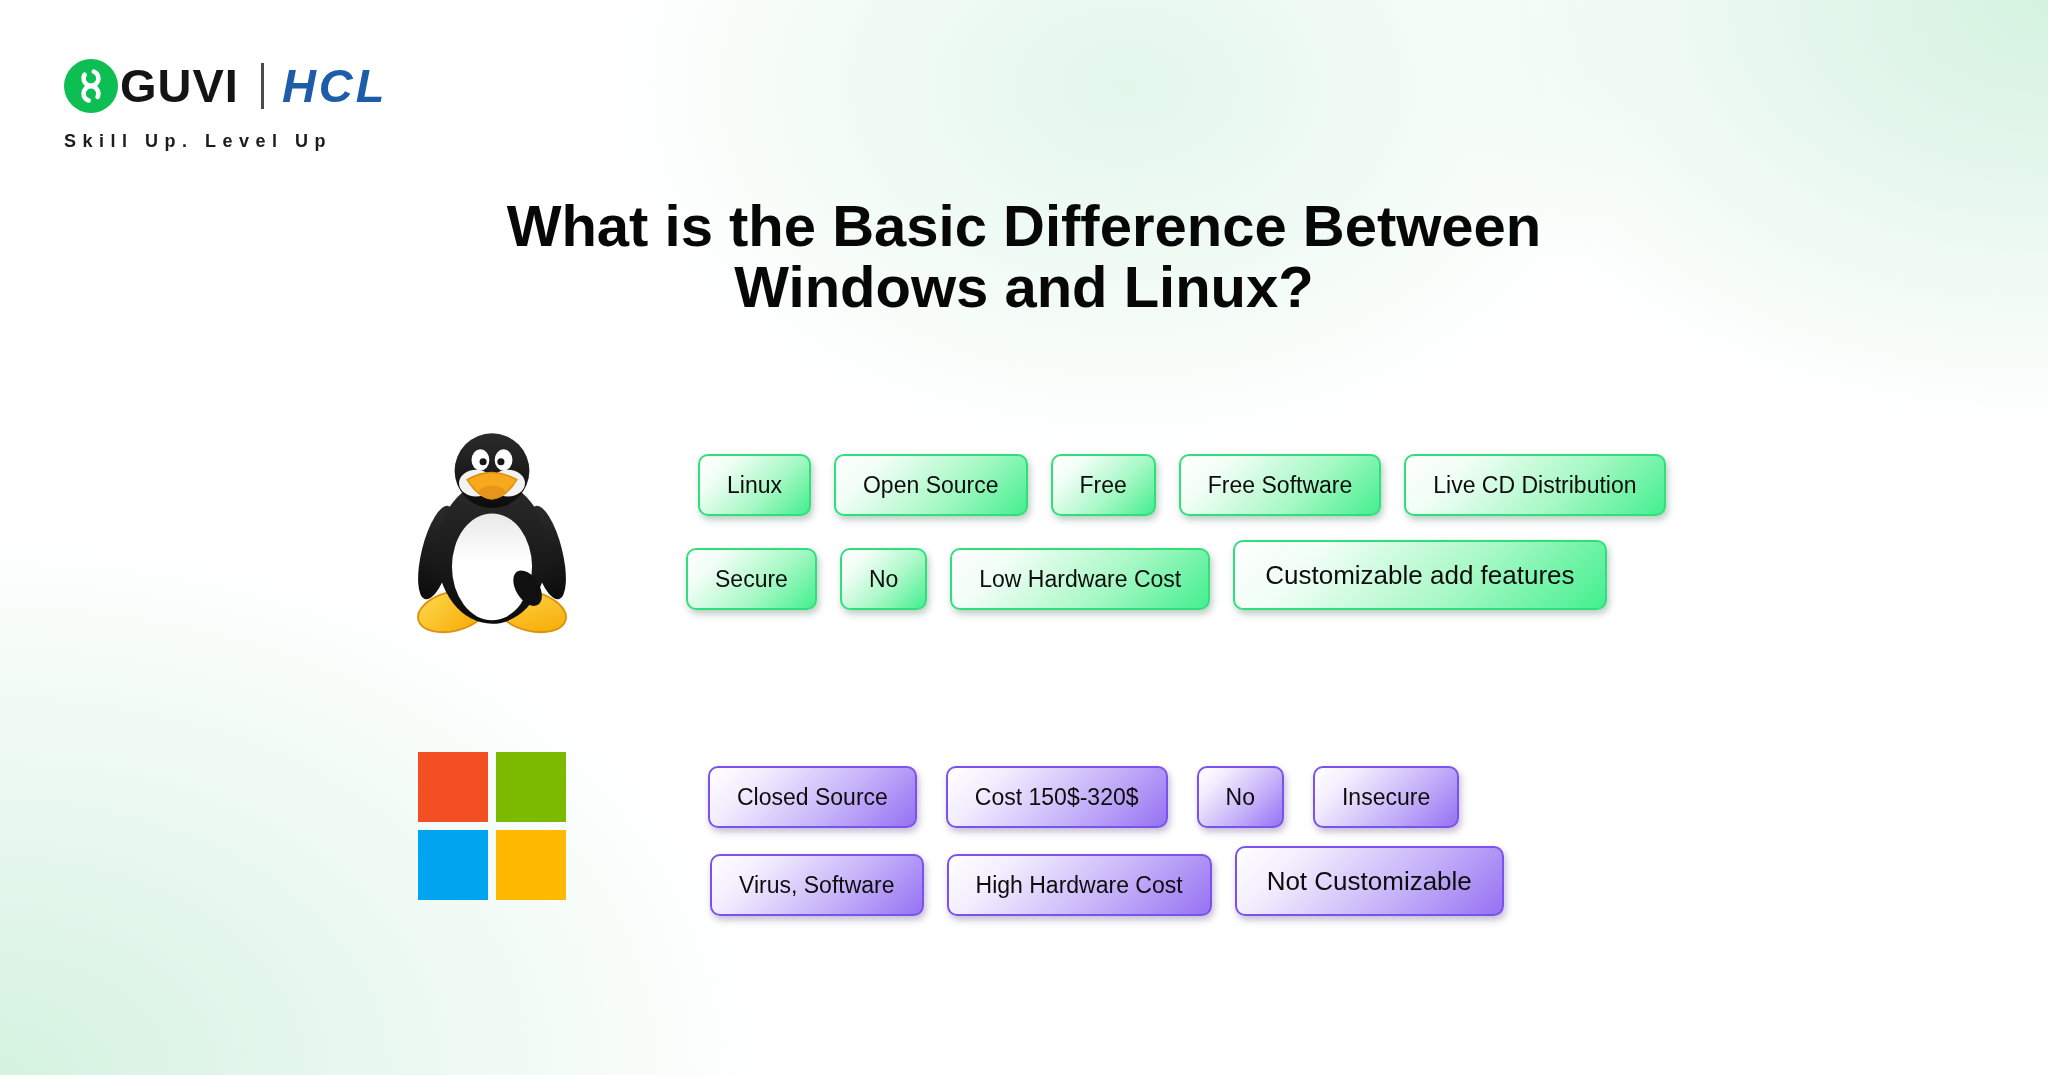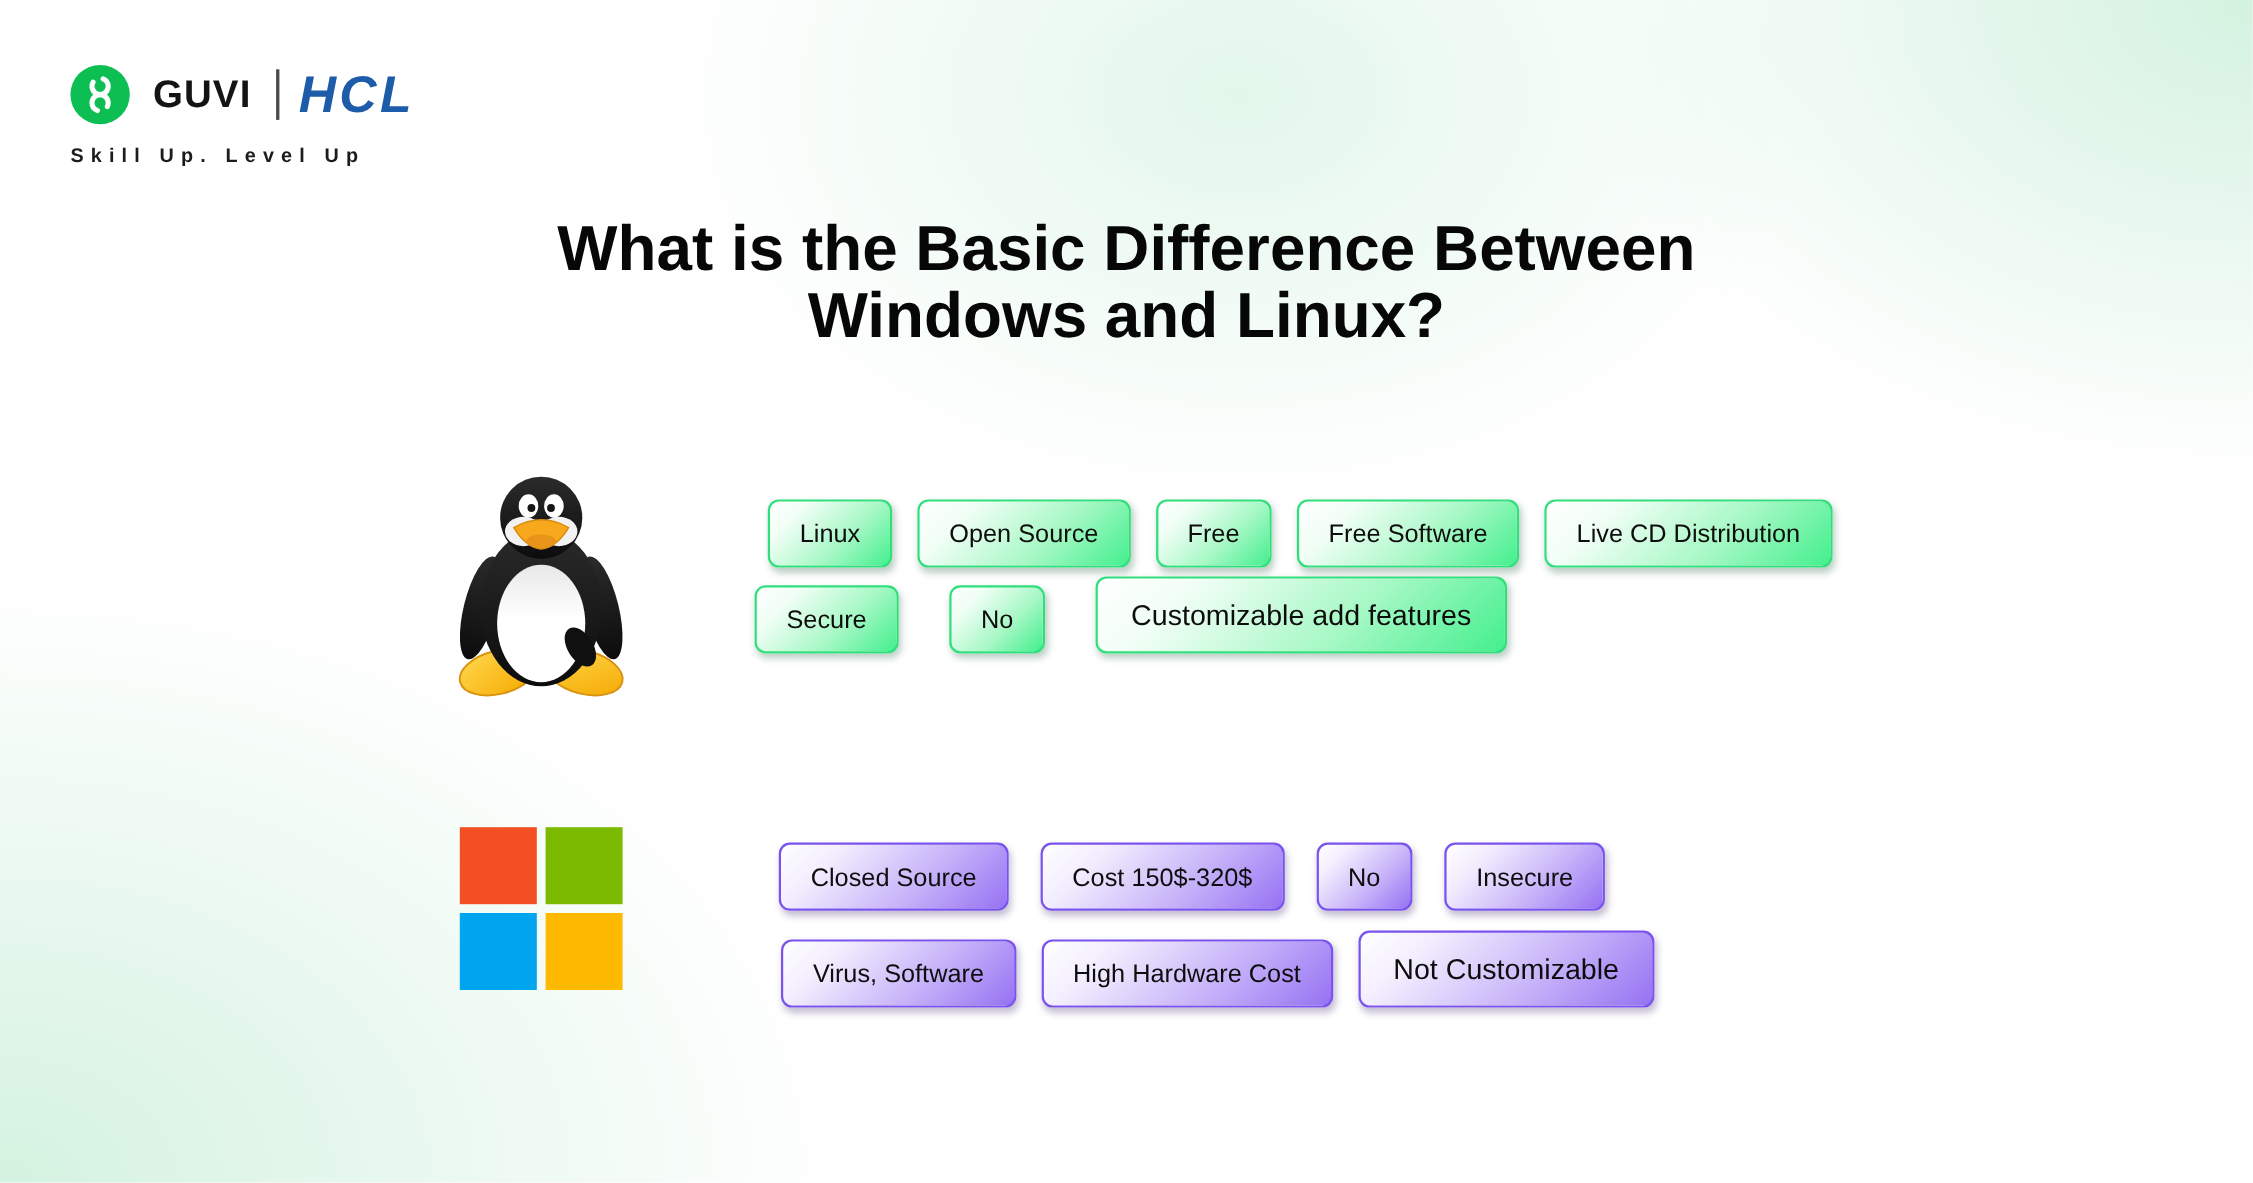--- a/index.html
+++ b/index.html
@@ -9,37 +9,37 @@
     background:
       radial-gradient(900px 620px at 100% 0%, #d4f2e0 0%, rgba(212,242,224,0) 70%),
       radial-gradient(1100px 780px at 0% 100%, #d4f2e0 0%, rgba(212,242,224,0) 70%),
       radial-gradient(700px 500px at 55% 8%, #e3f7eb 0%, rgba(227,247,235,0) 75%),
       #ffffff;
   }
   
   .logo-row{position:absolute;left:64px;top:58px;display:flex;align-items:center;}
   .guvi-badge{width:54px;height:54px;border-radius:50%;background:#0dbf53;
     display:flex;align-items:center;justify-content:center;flex:0 0 auto;}
-  .guvi-text{font-size:35px;font-weight:700;color:#141414;letter-spacing:1px;margin-left:21px;}
+  .guvi-text{font-size:47px;font-weight:700;color:#141414;letter-spacing:1px;margin-left:2px;}
   .logo-divider{width:3px;height:46px;background:#4a4a4a;margin:0 18px 0 22px;}
   .hcl-text{font-size:47px;font-weight:700;font-style:italic;color:#1d5ca9;letter-spacing:3px;}
   .tagline{position:absolute;left:64px;top:131px;font-size:18px;font-weight:700;
     color:#1c1c1c;letter-spacing:6.5px;}
   
   .title{position:absolute;left:0;right:0;top:196px;text-align:center;
     font-size:58px;line-height:1.05;font-weight:800;color:#070707;}
   
   .tux{position:absolute;left:403px;top:426px;width:178px;height:214px;}
   .ms-logo{position:absolute;left:418px;top:752px;width:148px;height:148px;
     display:grid;grid-template-columns:70px 70px;grid-template-rows:70px 70px;gap:8px;}
   .ms-sq{width:70px;height:70px;}
   
   .badge-row{position:absolute;display:flex;align-items:center;gap:23px;}
   .row-l1{left:686px;top:454px;padding-left:12px;}
-  .row-l2{left:686px;top:532px;gap:46px;}
+  .row-l2{left:686px;top:548px;}
   .row-w1{left:708px;top:766px;gap:29px;}
   .row-w2{left:710px;top:854px;}
   .badge{height:58px;display:inline-flex;align-items:center;justify-content:center;
     padding:0 27px;border-radius:10px;font-size:23px;color:#0d0d0d;white-space:nowrap;}
   .badge.green{
     background:linear-gradient(135deg,#ffffff 0%,#f0fef5 22%,#a5f8c4 62%,#44ef8e 100%);
     border:2px solid #30df7c;
     box-shadow:2px 4px 7px rgba(30,90,55,0.30);}
   .badge.purple{
     background:linear-gradient(135deg,#ffffff 0%,#f2edfe 22%,#c6b2f9 62%,#9672f3 100%);
@@ -119,20 +119,21 @@
 <div class="badge-row row-l1">
   <div class="badge green">Linux</div>
   <div class="badge green">Open Source</div>
   <div class="badge green">Free</div>
   <div class="badge green">Free Software</div>
   <div class="badge green">Live CD Distribution</div>
 </div>
 <div class="badge-row row-l2">
   <div class="badge green">Secure</div>
   <div class="badge green">No</div>
+  <div class="badge green">Low Hardware Cost</div>
   <div class="badge green large">Customizable add features</div>
 </div>
 
 <div class="badge-row row-w1">
   <div class="badge purple">Closed Source</div>
   <div class="badge purple">Cost 150$-320$</div>
   <div class="badge purple">No</div>
   <div class="badge purple">Insecure</div>
 </div>
 <div class="badge-row row-w2">

